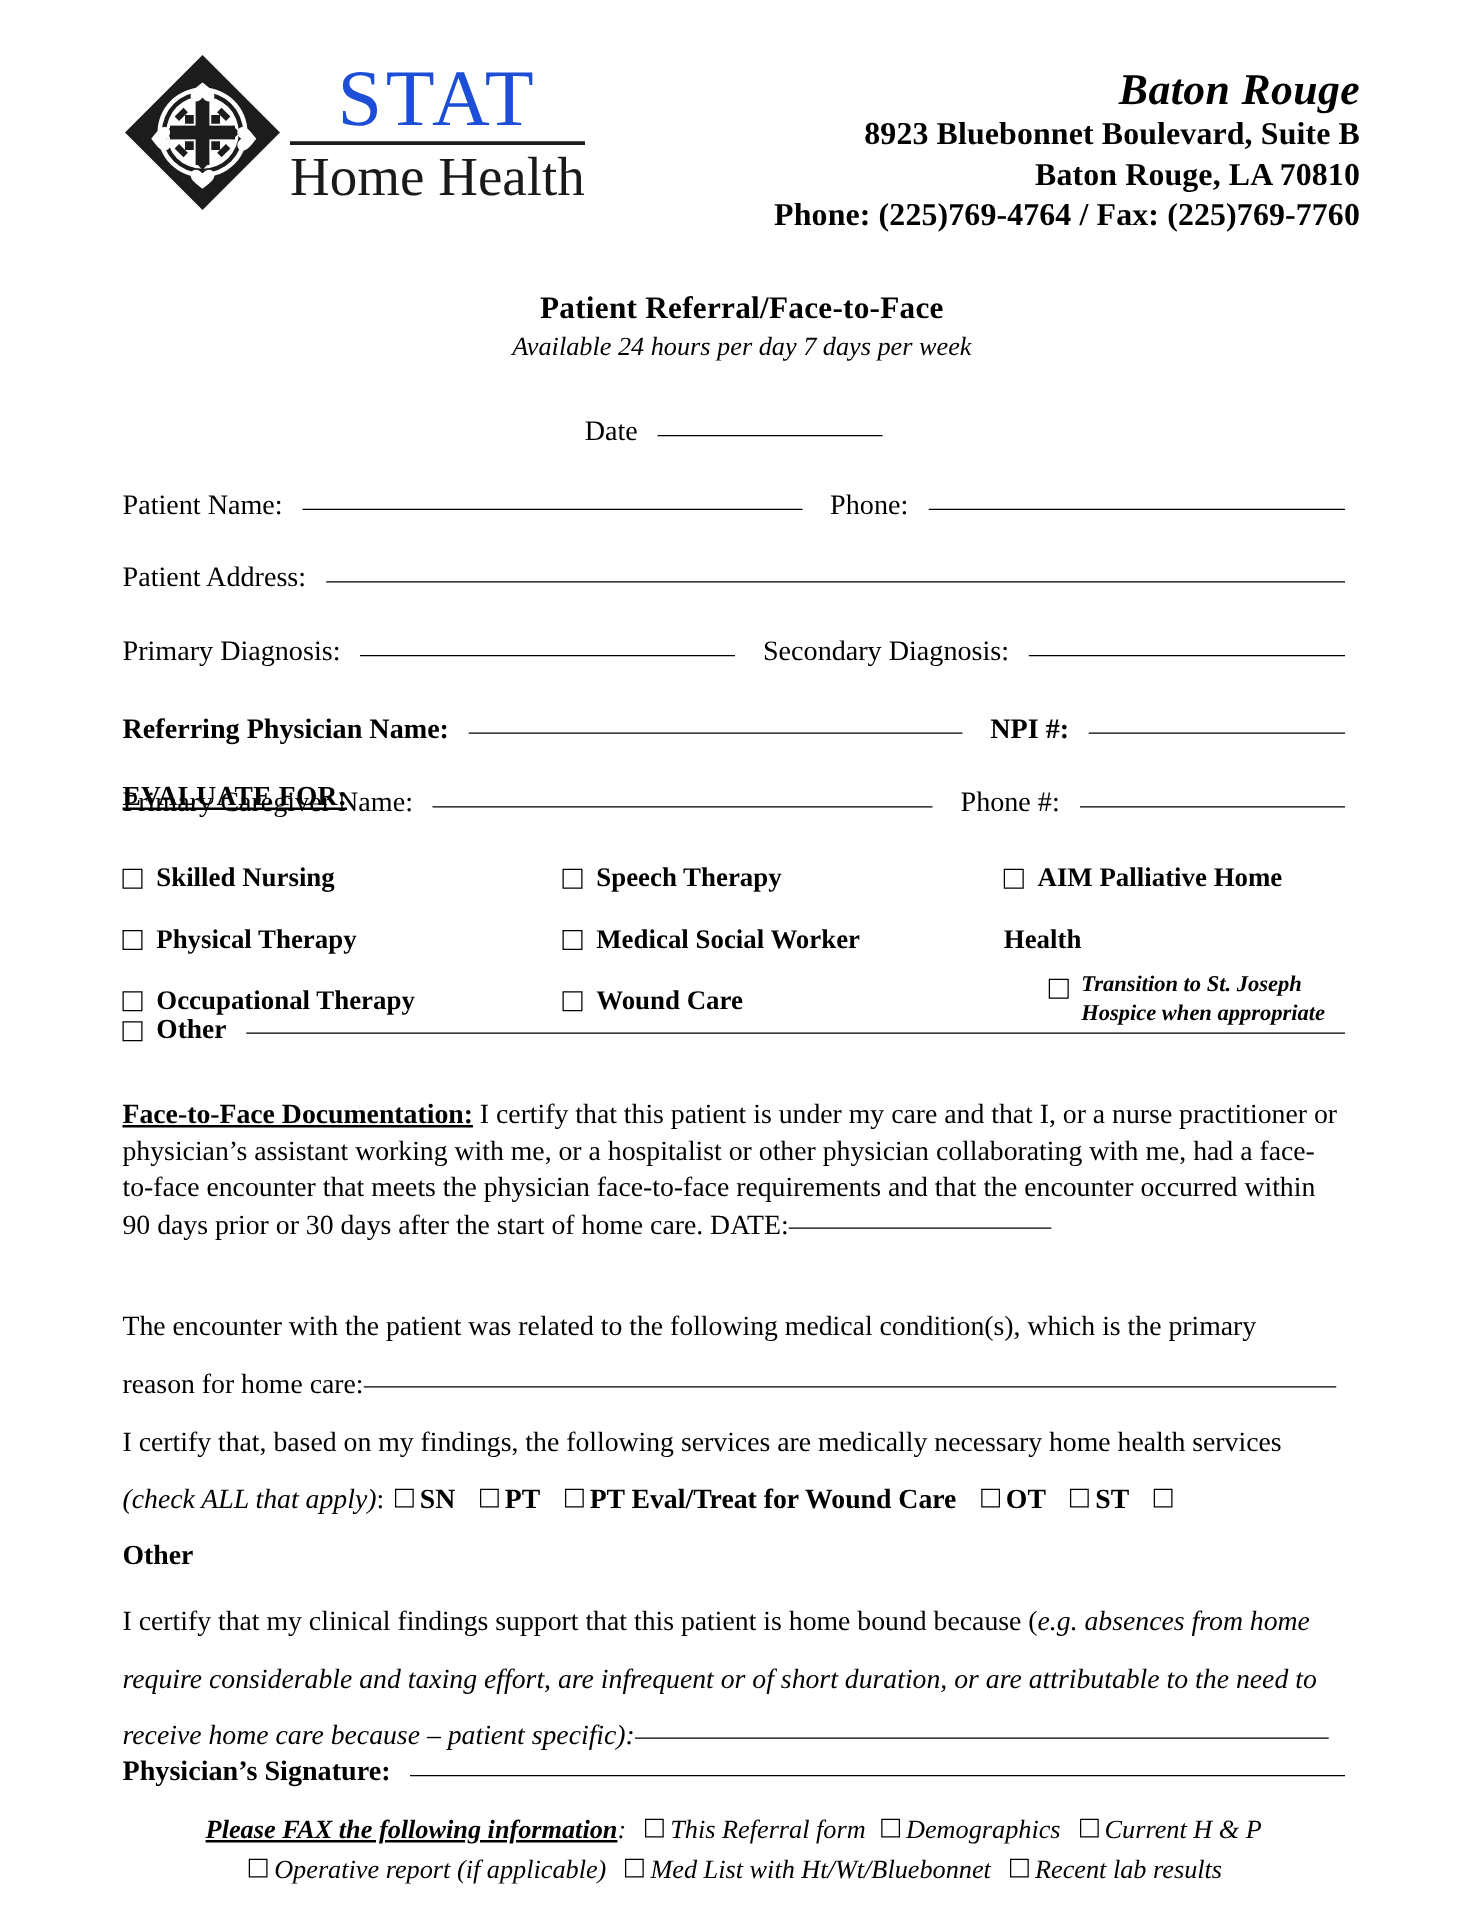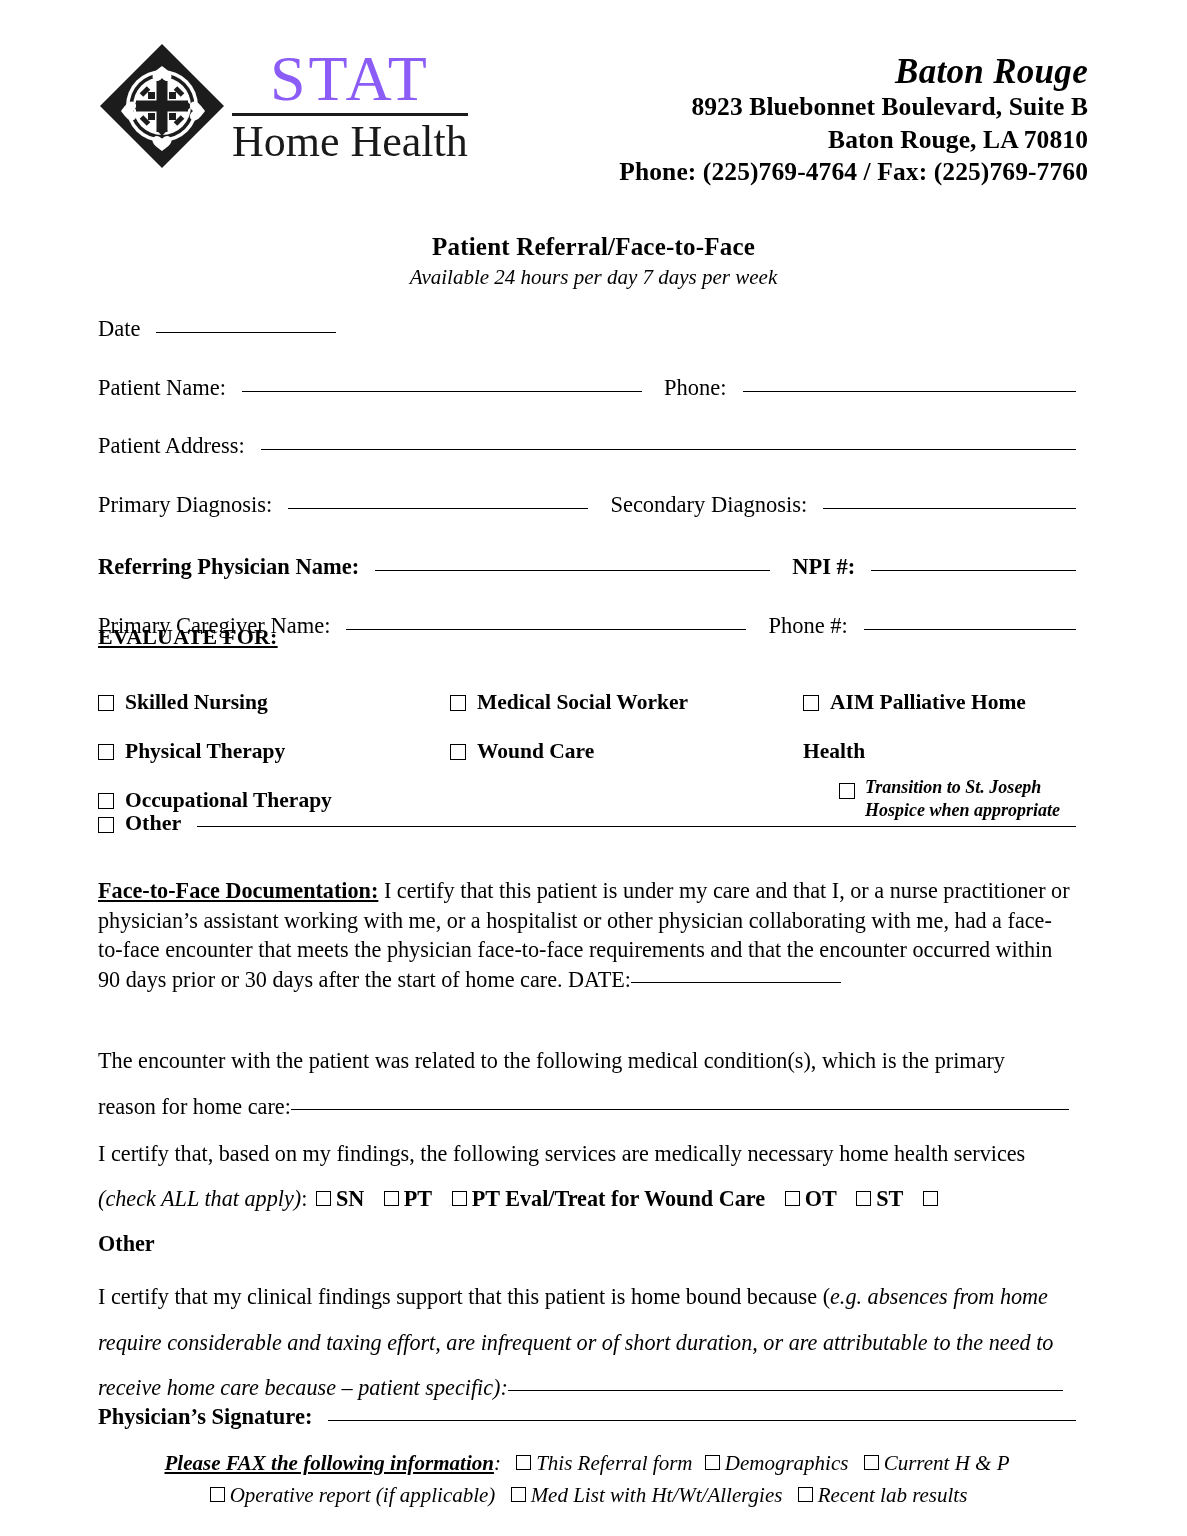--- a/index.html
+++ b/index.html
@@ -49,21 +49,21 @@
   }
   .logo-stat {
     font-family: "Liberation Serif", "DejaVu Serif", serif;
     font-size: 64px;
     line-height: 0.98;
     letter-spacing: 3px;
     padding: 0 10px 2px 10px;
     border-bottom: 3px solid #1c1c1c;
     display: block;
     text-align: center;
-    color: #8b5cf6;
+    color: #1d4ed8;
   }
   .logo-hh {
     font-family: "Liberation Serif", "DejaVu Serif", serif;
     font-size: 44px;
     line-height: 1.1;
     padding-top: 2px;
     display: block;
     text-align: center;
     color: #1a1a1a;
   }
@@ -129,21 +129,21 @@
     flex: 0 0 auto;
     border-bottom: 1.6px solid #000;
     height: 1px;
     position: relative;
     top: -3px;
   }
   .fline.grow { flex: 1 1 auto; }
   .gap-sm { width: 16px; flex: 0 0 auto; }
   .gap-md { width: 22px; flex: 0 0 auto; }
 
-  .r-date     { margin-top: 0px; }
+  .r-date     { margin-top: 16px; justify-content: center; }
   .r-name     { margin-top: 36px; }
   .r-addr     { margin-top: 36px; }
   .r-diag     { margin-top: 36px; }
   .r-phys     { margin-top: 40px; font-weight: bold; }
   .r-care     { margin-top: 36px; }
 
   
   .eval-head {
     position: absolute;
     left: 98px;
@@ -416,20 +416,24 @@
       </div>
       <div class="cb-row">
         <span class="cbox"></span>
         <span class="cb-label">Occupational Therapy</span>
       </div>
     </div>
 
     <div class="col-b">
       <div class="cb-row">
         <span class="cbox"></span>
+        <span class="cb-label">Speech Therapy</span>
+      </div>
+      <div class="cb-row">
+        <span class="cbox"></span>
         <span class="cb-label">Medical Social Worker</span>
       </div>
       <div class="cb-row">
         <span class="cbox"></span>
         <span class="cb-label">Wound Care</span>
       </div>
     </div>
 
     <div class="col-c">
       <div class="cb-row">
@@ -492,18 +496,18 @@
 
   <div class="fax-foot">
     <div>
       <span class="fax-lead">Please FAX the following information</span><span class="i">:</span>
       <span class="cb-inline" style="margin-left:10px"></span><span>This Referral form</span>
       <span class="cb-inline" style="margin-left:7px"></span><span>Demographics</span>
       <span class="cb-inline" style="margin-left:10px"></span><span>Current H &amp; P</span>
     </div>
     <div>
       <span class="cb-inline"></span><span>Operative report (if applicable)</span>
-      <span class="cb-inline" style="margin-left:10px"></span><span>Med List with Ht/Wt/Allergies</span>
+      <span class="cb-inline" style="margin-left:10px"></span><span>Med List with Ht/Wt/Bluebonnet</span>
       <span class="cb-inline" style="margin-left:10px"></span><span>Recent lab results</span>
     </div>
   </div>
 
 </div>
 
 </body></html>

